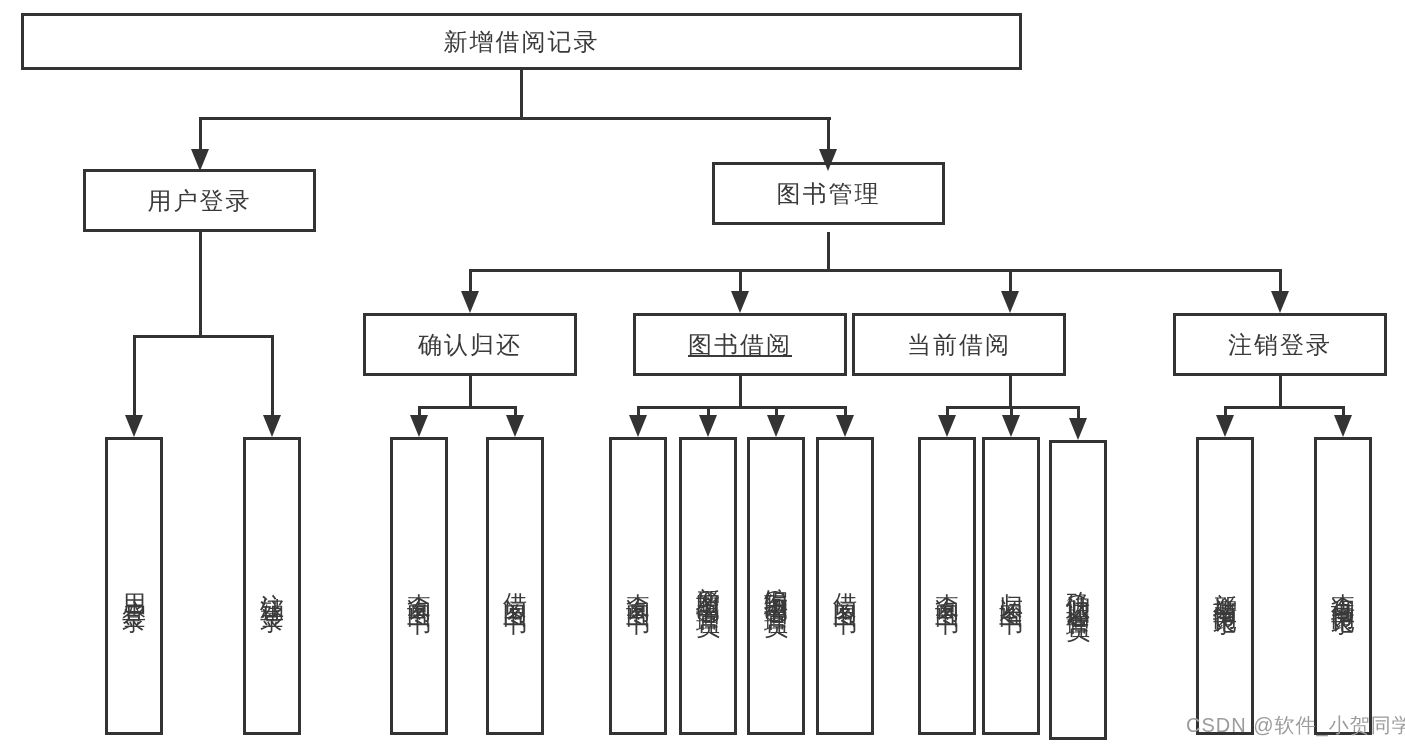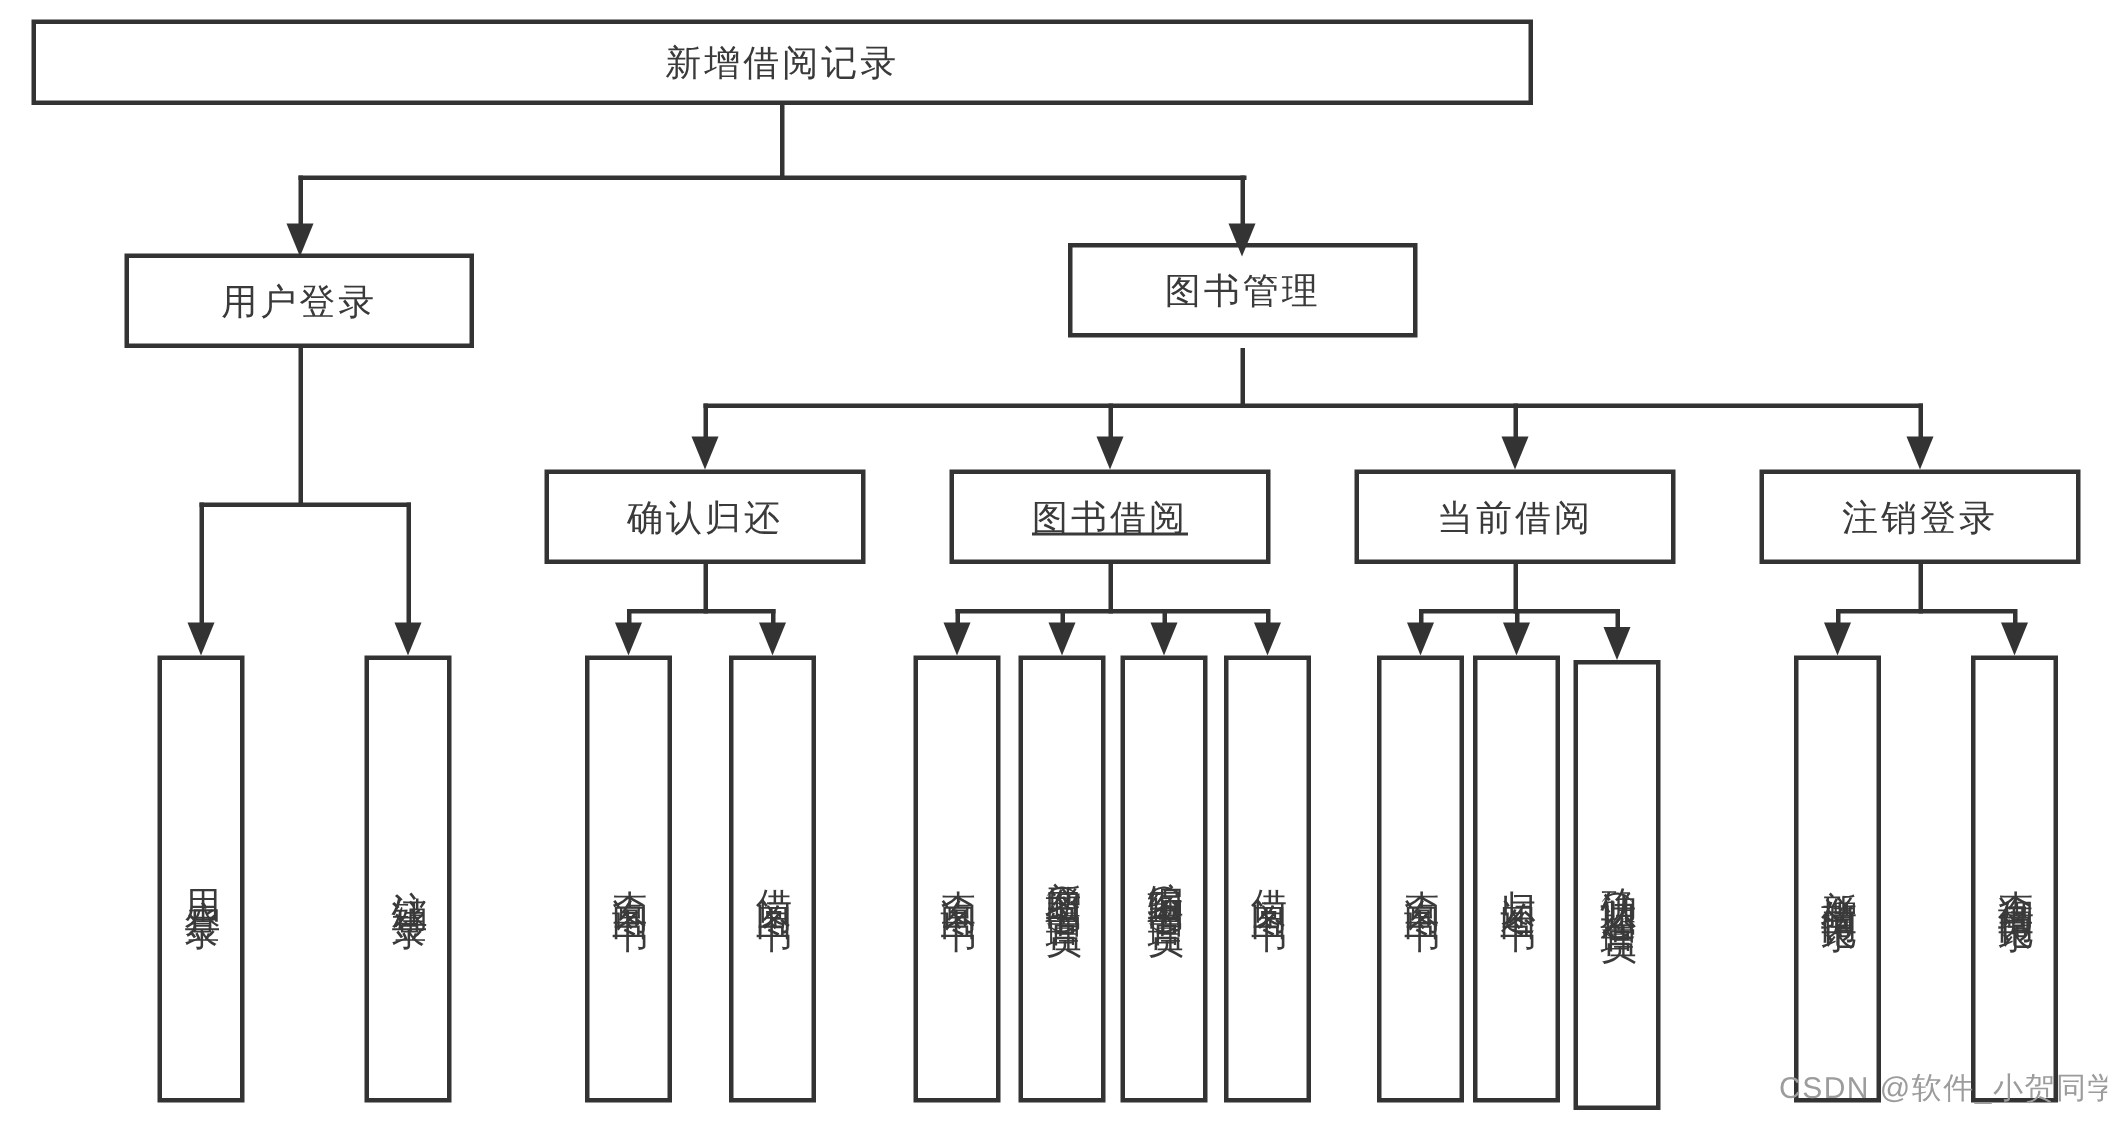--- a/index.html
+++ b/index.html
@@ -58,21 +58,21 @@
 
 <div id="canvas">
 
   <div class="hbox" style="left:21px;top:13px;width:1001px;height:57px;">新增借阅记录</div>
 
   <div class="hbox" style="left:83px;top:169px;width:233px;height:63px;">用户登录</div>
   <div class="hbox" style="left:712px;top:162px;width:233px;height:63px;">图书管理</div>
 
   <div class="hbox" style="left:363px;top:313px;width:214px;height:63px;">确认归还</div>
   <div class="hbox" style="left:633px;top:313px;width:214px;height:63px;text-decoration:underline;">图书借阅</div>
-  <div class="hbox" style="left:903px;top:313px;width:214px;height:63px;">当前借阅</div>
+  <div class="hbox" style="left:852px;top:313px;width:214px;height:63px;">当前借阅</div>
   <div class="hbox" style="left:1173px;top:313px;width:214px;height:63px;">注销登录</div>
 
   <div class="vbox" style="left:105px;">用户登录</div>
   <div class="vbox" style="left:243px;">注销登录</div>
 
   <div class="vbox" style="left:390px;">查询图书</div>
   <div class="vbox" style="left:486px;">借阅图书</div>
 
   <div class="vbox" style="left:609px;">查询图书</div>
   <div class="vbox" style="left:679px;letter-spacing:4px;">新增图书（管理员）</div>

